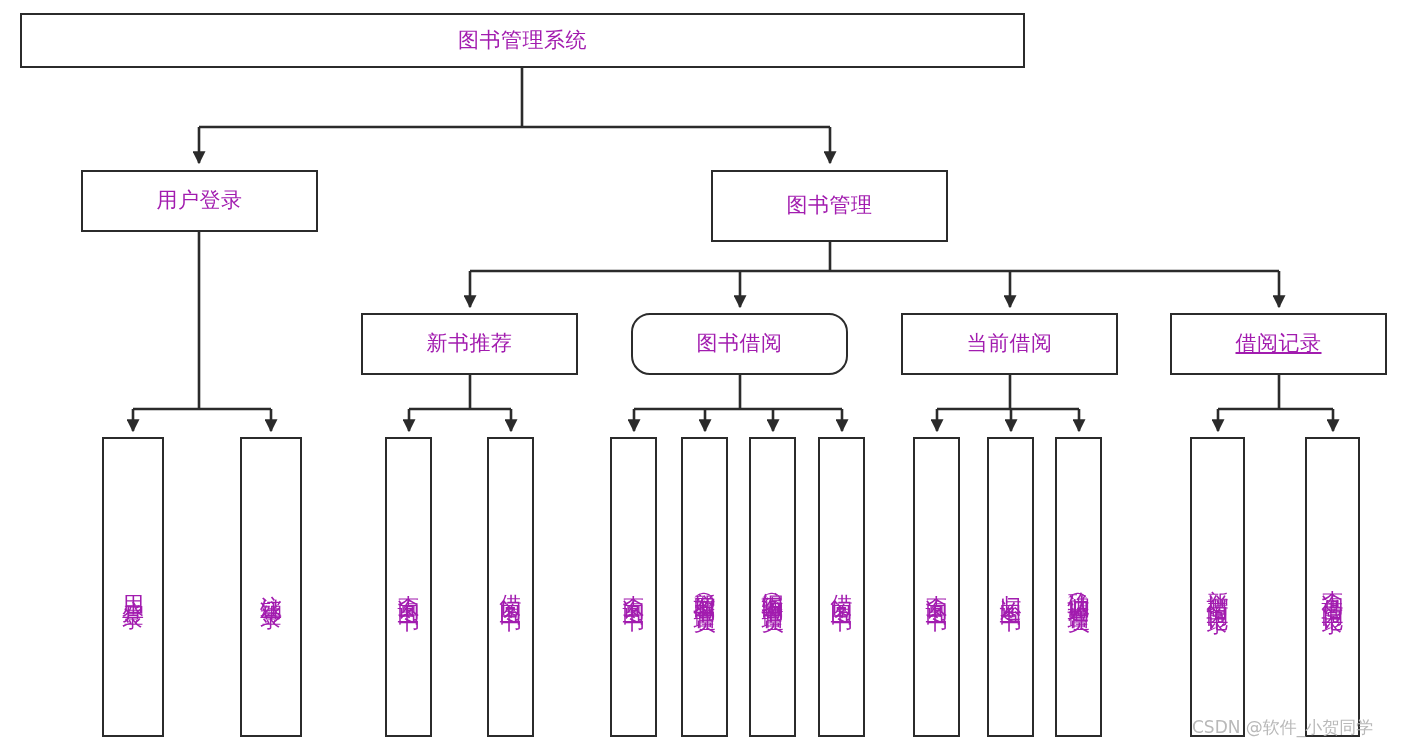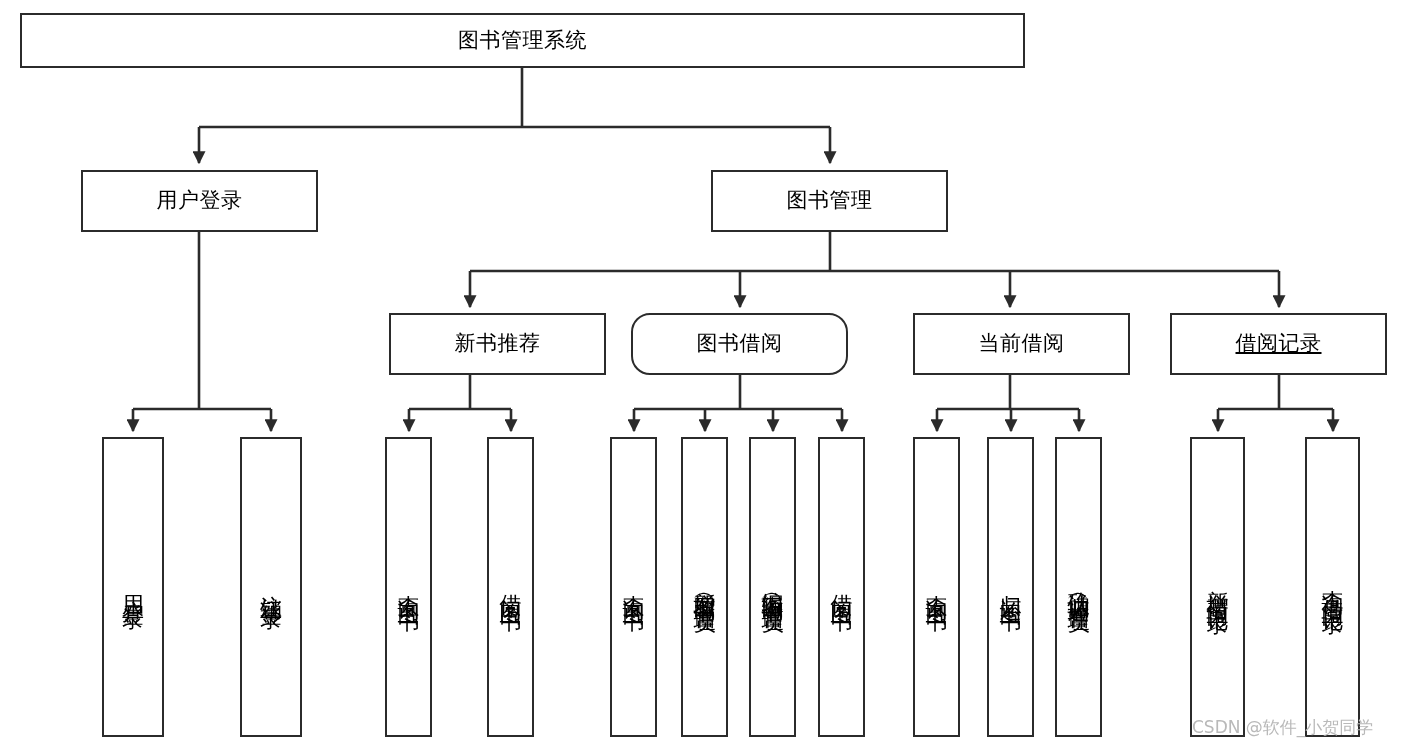--- a/index.html
+++ b/index.html
@@ -26,21 +26,21 @@
     pointer-events: none;
   }
   .node {
     position: absolute;
     box-sizing: border-box;
     border: 2px solid #2b2b2b;
     background: #ffffff;
     display: flex;
     align-items: center;
     justify-content: center;
-    color: #000000;
+    color: #a21caf;
   }
   .node .lbl {
     line-height: 1.12;
     letter-spacing: 0.5px;
     white-space: nowrap;
   }
   .h-node .lbl {
     font-size: 21px;
   }
   .v-node {
@@ -123,31 +123,31 @@
     </g>
   </svg>
 
   <div class="node h-node" id="n-root" style="left: 20px; top: 13px; width: 1005px; height: 55px;">
     <span class="lbl">图书管理系统</span>
   </div>
 
   <div class="node h-node" id="n-l2-0" style="left: 81px; top: 170px; width: 237px; height: 62px;">
     <span class="lbl">用户登录</span>
   </div>
-  <div class="node h-node" id="n-l2-1" style="left: 711px; top: 170px; width: 237px; height: 62px;">
+  <div class="node h-node" id="n-l2-1" style="left: 711px; top: 170px; width: 237px; height: 72px;">
     <span class="lbl">图书管理</span>
   </div>
 
-  <div class="node h-node" id="n-l3-0" style="left: 361px; top: 313px; width: 217px; height: 62px; margin-left: 28px;">
+  <div class="node h-node" id="n-l3-0" style="left: 361px; top: 313px; width: 217px; height: 62px;">
     <span class="lbl">新书推荐</span>
   </div>
   <div class="node h-node" id="n-l3-1" style="left: 631px; top: 313px; width: 217px; height: 62px; border-radius: 19px;">
     <span class="lbl">图书借阅</span>
   </div>
-  <div class="node h-node" id="n-l3-2" style="left: 901px; top: 313px; width: 217px; height: 62px; margin-left: 12px;">
+  <div class="node h-node" id="n-l3-2" style="left: 901px; top: 313px; width: 217px; height: 62px;">
     <span class="lbl">当前借阅</span>
   </div>
   <div class="node h-node" id="n-l3-3" style="left: 1170px; top: 313px; width: 217px; height: 62px; text-decoration: underline;">
     <span class="lbl">借阅记录</span>
   </div>
 
   <div class="node v-node" id="n-lf-0" style="left: 102px; top: 437px; width: 62px; height: 300px;">
     <span class="lbl">用户登录</span>
   </div>
   <div class="node v-node" id="n-lf-1" style="left: 240px; top: 437px; width: 62px; height: 300px;">

